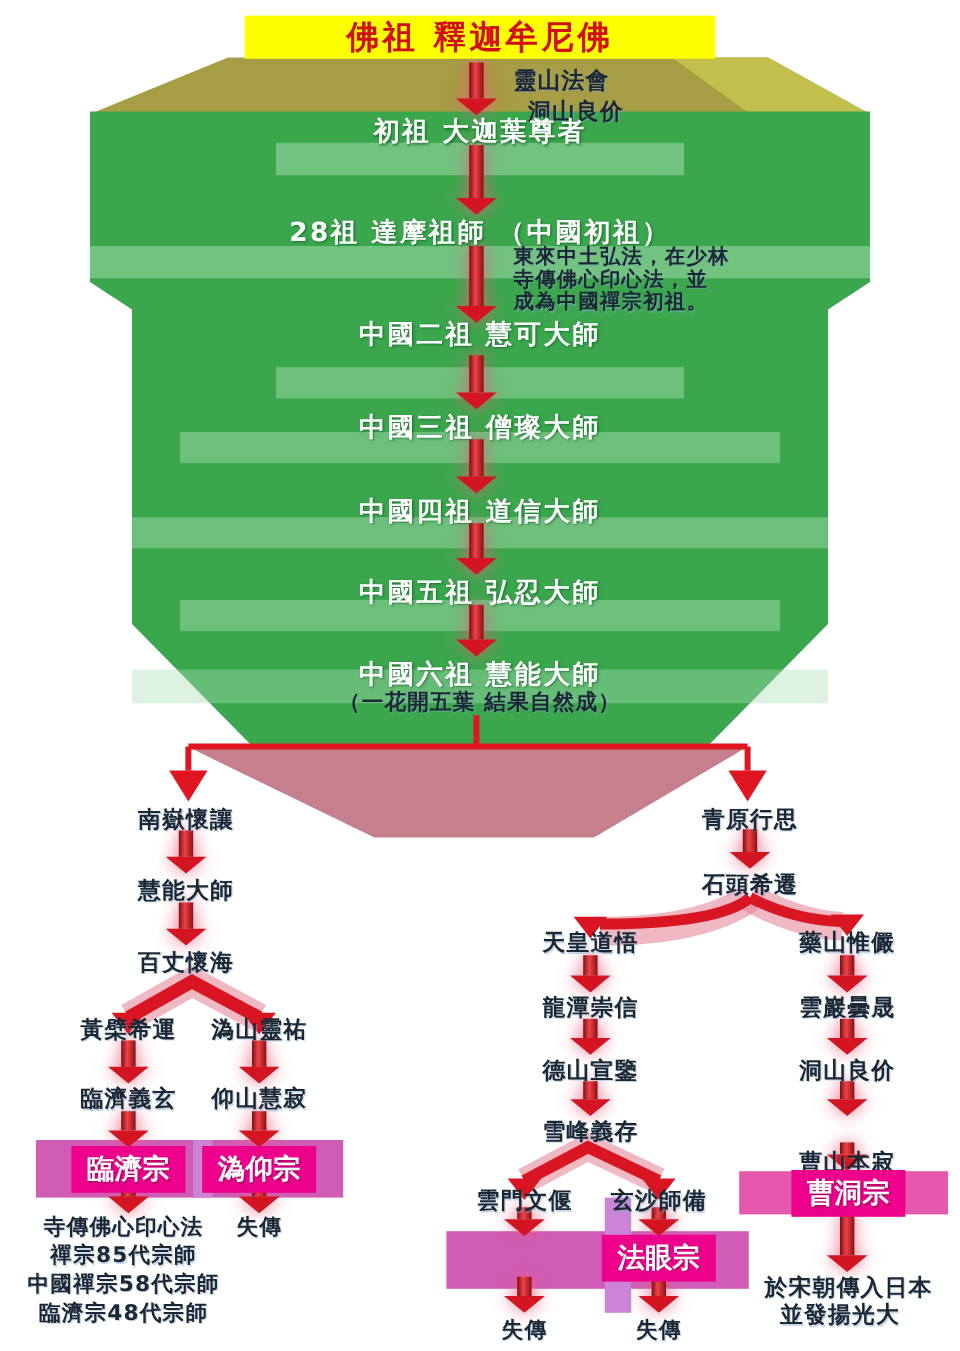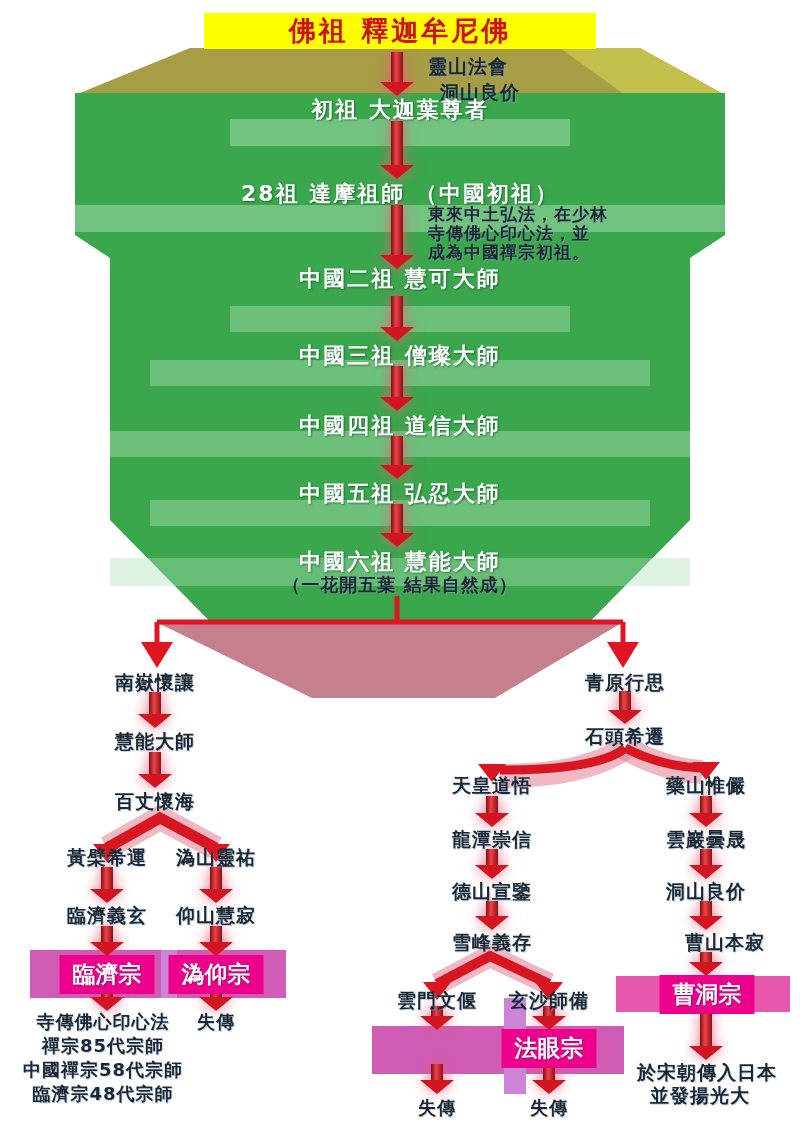--- a/index.html
+++ b/index.html
@@ -155,21 +155,21 @@
   <div class="arr" style="left:549px;top:1064px;--h:30px"></div>
   <div class="node dk dk18" style="left:437px;top:1096px;">失傳</div>
   <div class="node dk dk18" style="left:549px;top:1096px;">失傳</div>
 
   <div class="node dk" style="left:706px;top:773px;">藥山惟儼</div>
   <div class="arr" style="left:706px;top:796px;--h:31px"></div>
   <div class="node dk" style="left:706px;top:827px;">雲巖曇晟</div>
   <div class="arr" style="left:706px;top:849px;--h:30px"></div>
   <div class="node dk" style="left:706px;top:879px;">洞山良价</div>
   <div class="arr" style="left:706px;top:901px;--h:29px"></div>
-  <div class="node dk" style="left:706px;top:930px;margin-left:19px;">曹山本寂</div>
+  <div class="node dk" style="left:706px;top:956px;">曹山本寂</div>
   <div class="arr" style="left:706px;top:952px;--h:24px"></div>
 
   <div class="school" style="left:707px;top:975px;">曹洞宗</div>
 
   <div class="arr" style="left:706px;top:1012px;--h:48px"></div>
   <div class="node dk" style="left:707px;top:1060px;">於宋朝傳入日本</div>
   <div class="node dk" style="left:700px;top:1083px;">並發揚光大</div>
 
 </div>
 

